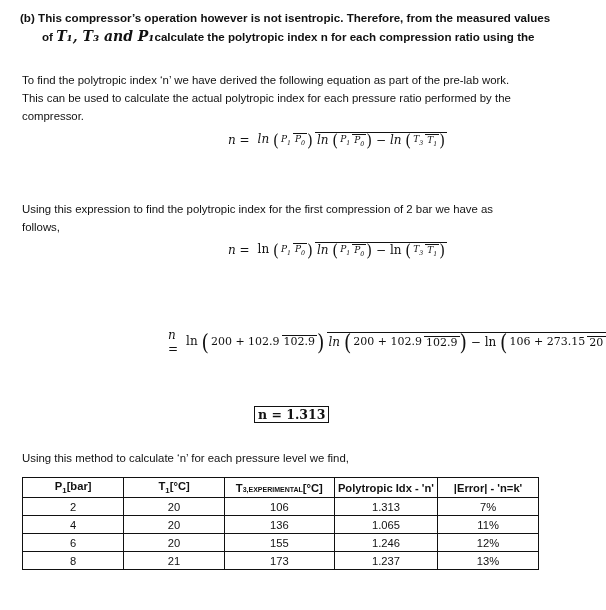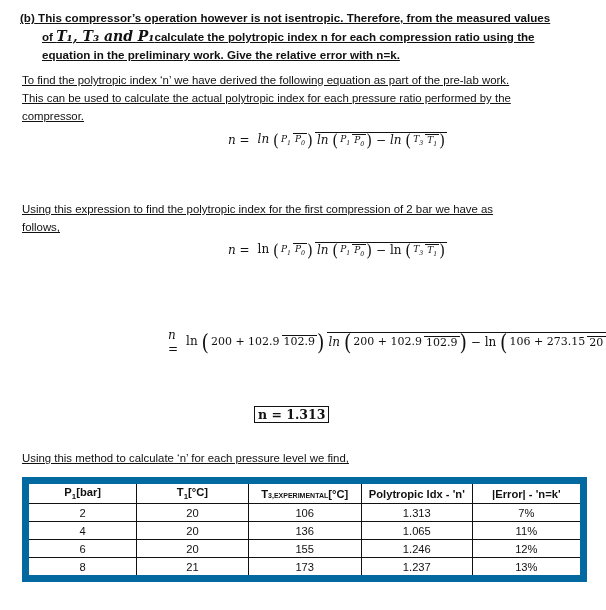--- a/index.html
+++ b/index.html
@@ -1,17 +1,17 @@
 <!DOCTYPE html>
 <html><head>
 <meta charset="utf-8">
 <style>
   html, body { margin:0; padding:0; background:#ffffff; }
   body { width:606px; height:610px; position:relative; overflow:hidden; color:#111; }
-  .sans { font-family:"Liberation Sans", "DejaVu Sans", sans-serif;text-decoration:underline; }
+  .sans { font-family:"Liberation Sans", "DejaVu Sans", sans-serif; }
   .serif { font-family:"DejaVu Serif", "Liberation Serif", serif; }
   .abs { position:absolute; }
   .q { left:20px; top:9px; width:575px; font-size:11.6px; font-weight:bold; line-height:18px; }
   .q .line { white-space:nowrap; }
   .q .indent { padding-left:22px; }
   .q .m { font-family:"DejaVu Serif", serif; font-style:italic; font-weight:bold; font-size:14px; }
   .p { left:22px; width:575px; font-size:11.4px; line-height:18px; }
   .p .line { white-space:nowrap; }
 
   
@@ -22,38 +22,37 @@
   .frac > .den { padding:0 2px; line-height:1.15; border-top:1px solid #111; }
   .frac.small { font-size:9px; }
   .frac.mid { font-size:11px; }
   .it { font-style:italic; }
   .paren { font-size:19px; line-height:1; display:inline-block; transform:scaleY(1.15); vertical-align:middle; }
   .paren.sm { font-size:15px; }
   .row { display:inline-flex; align-items:center; white-space:nowrap; }
   sub { font-size:0.7em; }
   .box { border:1.3px solid #111; padding:0 3px; font-weight:bold; font-size:12.5px; }
 
-  table.res { position:absolute; left:22px; top:477px; width:565px; border-collapse:collapse;
-    font-family:"Liberation Sans", "DejaVu Sans", sans-serif; font-size:11.2px; border:7px solid #0369a1; }
+  table.res { position:absolute; left:22px; top:477px; width:517px; border-collapse:collapse;
+    font-family:"Liberation Sans", "DejaVu Sans", sans-serif; font-size:11.2px; border:1px solid #0369a1; }
   table.res th, table.res td { border:1px solid #111; text-align:center; height:17px; padding:0; }
   table.res th { font-weight:bold; height:19px; border-bottom:1px solid #111; }
   table.res th .subcap { font-size:7px; }
 </style>
 </head>
 <body>
 
 <div class="abs q sans">
   <div class="line">
     <span>(b)</span>
     <span>This compressor’s operation however is not isentropic. Therefore, from the measured values</span>
   </div>
   <div class="line indent">
     <span>of </span><span class="m">T₁, T₃ and P₁</span><span>calculate the polytropic index n for each compression ratio using the</span>
   </div>
-  <div class="line indent">equation in the preliminary work. Give the relative error with n=k.</div>
 </div>
 
 <div class="abs p sans" style="top:71px;">
   <div class="line">To find the polytropic index ‘n’ we have derived the following equation as part of the pre-lab work.</div>
   <div class="line">This can be used to calculate the actual polytropic index for each pressure ratio performed by the</div>
   <div class="line">compressor.</div>
 </div>
 
 <div class="abs eq" style="left:228px; top:132px;">
   <span class="lhs">n =</span>

